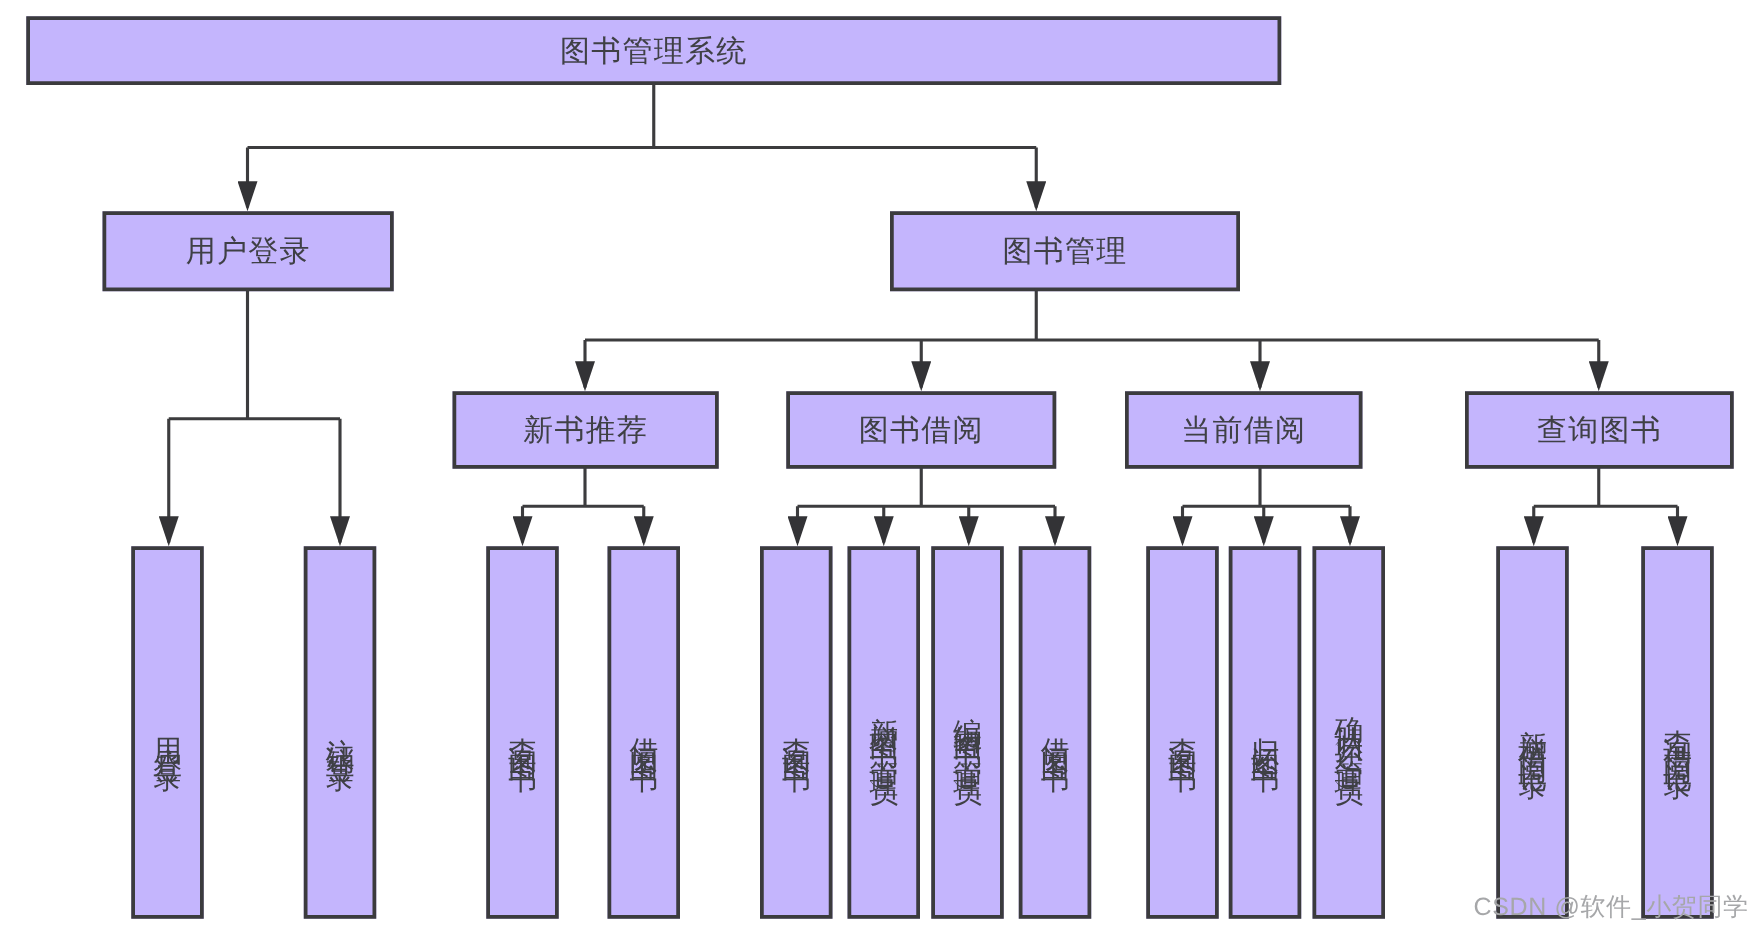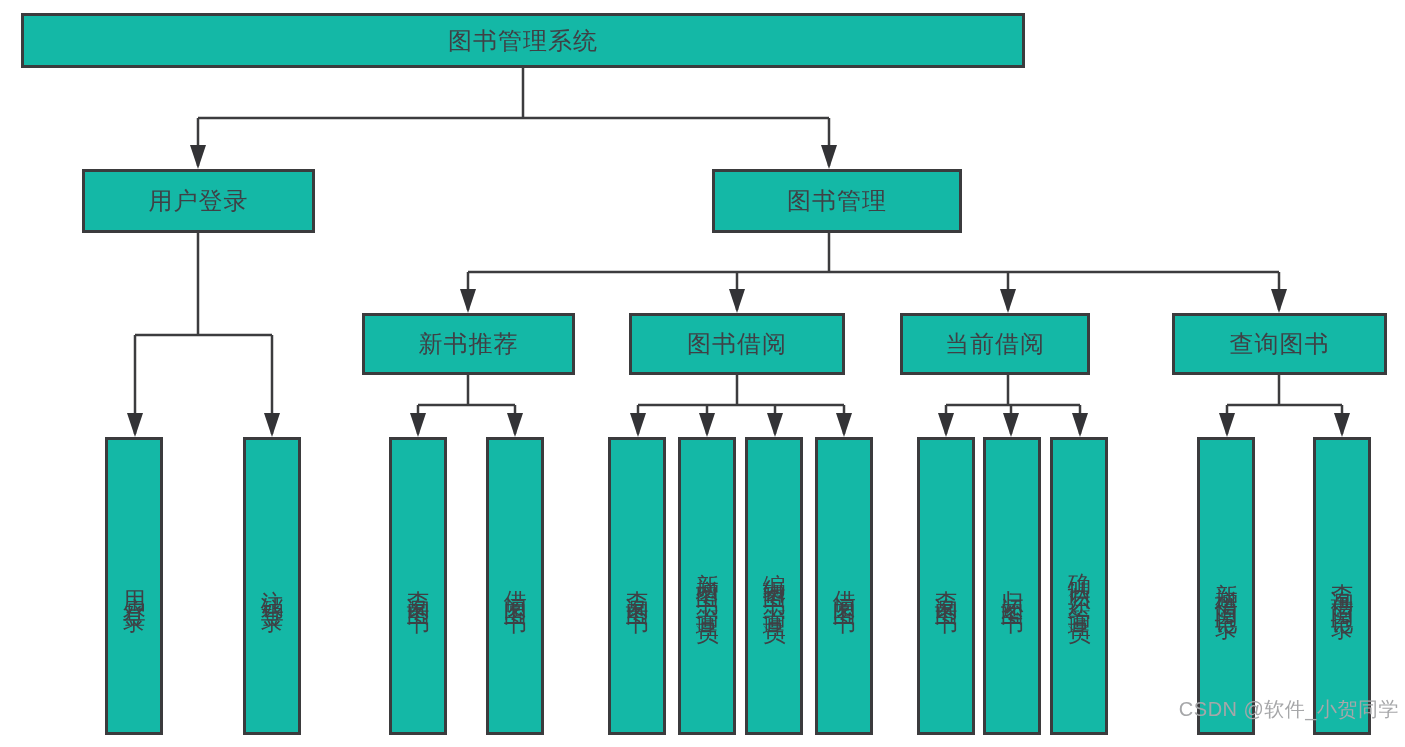--- a/index.html
+++ b/index.html
@@ -6,35 +6,35 @@
   #canvas{
     position:relative;
     width:1405px;height:747px;
     background:#ffffff;
     font-family:"Liberation Sans", sans-serif;
     overflow:hidden;
   }
   .box{
     position:absolute;
     box-sizing:border-box;
-    background:#14b8a6;
+    background:#c4b5fd;
     border:3px solid #3b3b3d;
     display:flex;
     align-items:center;
     justify-content:center;
     color:#3f4045;
   }
   .h-box{
     font-size:24px;
     letter-spacing:1px;
     white-space:nowrap;
   }
   #root-box{left:21px;top:13px;width:1004px;height:55px;}
   #n-user{left:82px;top:169px;width:233px;height:64px;}
-  #n-mgmt{left:712px;top:169px;width:250px;height:64px;}
+  #n-mgmt{left:712px;top:169px;width:280px;height:64px;}
   .l3{top:313px;height:62px;}
   #n-new{left:362px;width:213px;}
   #n-borrow{left:629px;width:216px;}
   #n-current{left:900px;width:190px;}
   #n-records{left:1172px;width:215px;}
   .leaf{
     top:437px;height:298px;width:58px;
   }
   .leaf span{
     writing-mode:vertical-lr;
@@ -44,21 +44,21 @@
     line-height:1.1;
     color:#3f4045;
     white-space:nowrap;
   }
   #connectors{
     position:absolute;left:0;top:0;width:1405px;height:747px;
     pointer-events:none;
   }
   #watermark{
     position:absolute;
-    right:6px;top:696px;
+    right:6px;top:712px;
     font-size:20px;
     color:#a6a7a9;
     letter-spacing:0.5px;
     white-space:nowrap;
   }
 </style>
 </head>
 <body>
 
 <div id="canvas">

